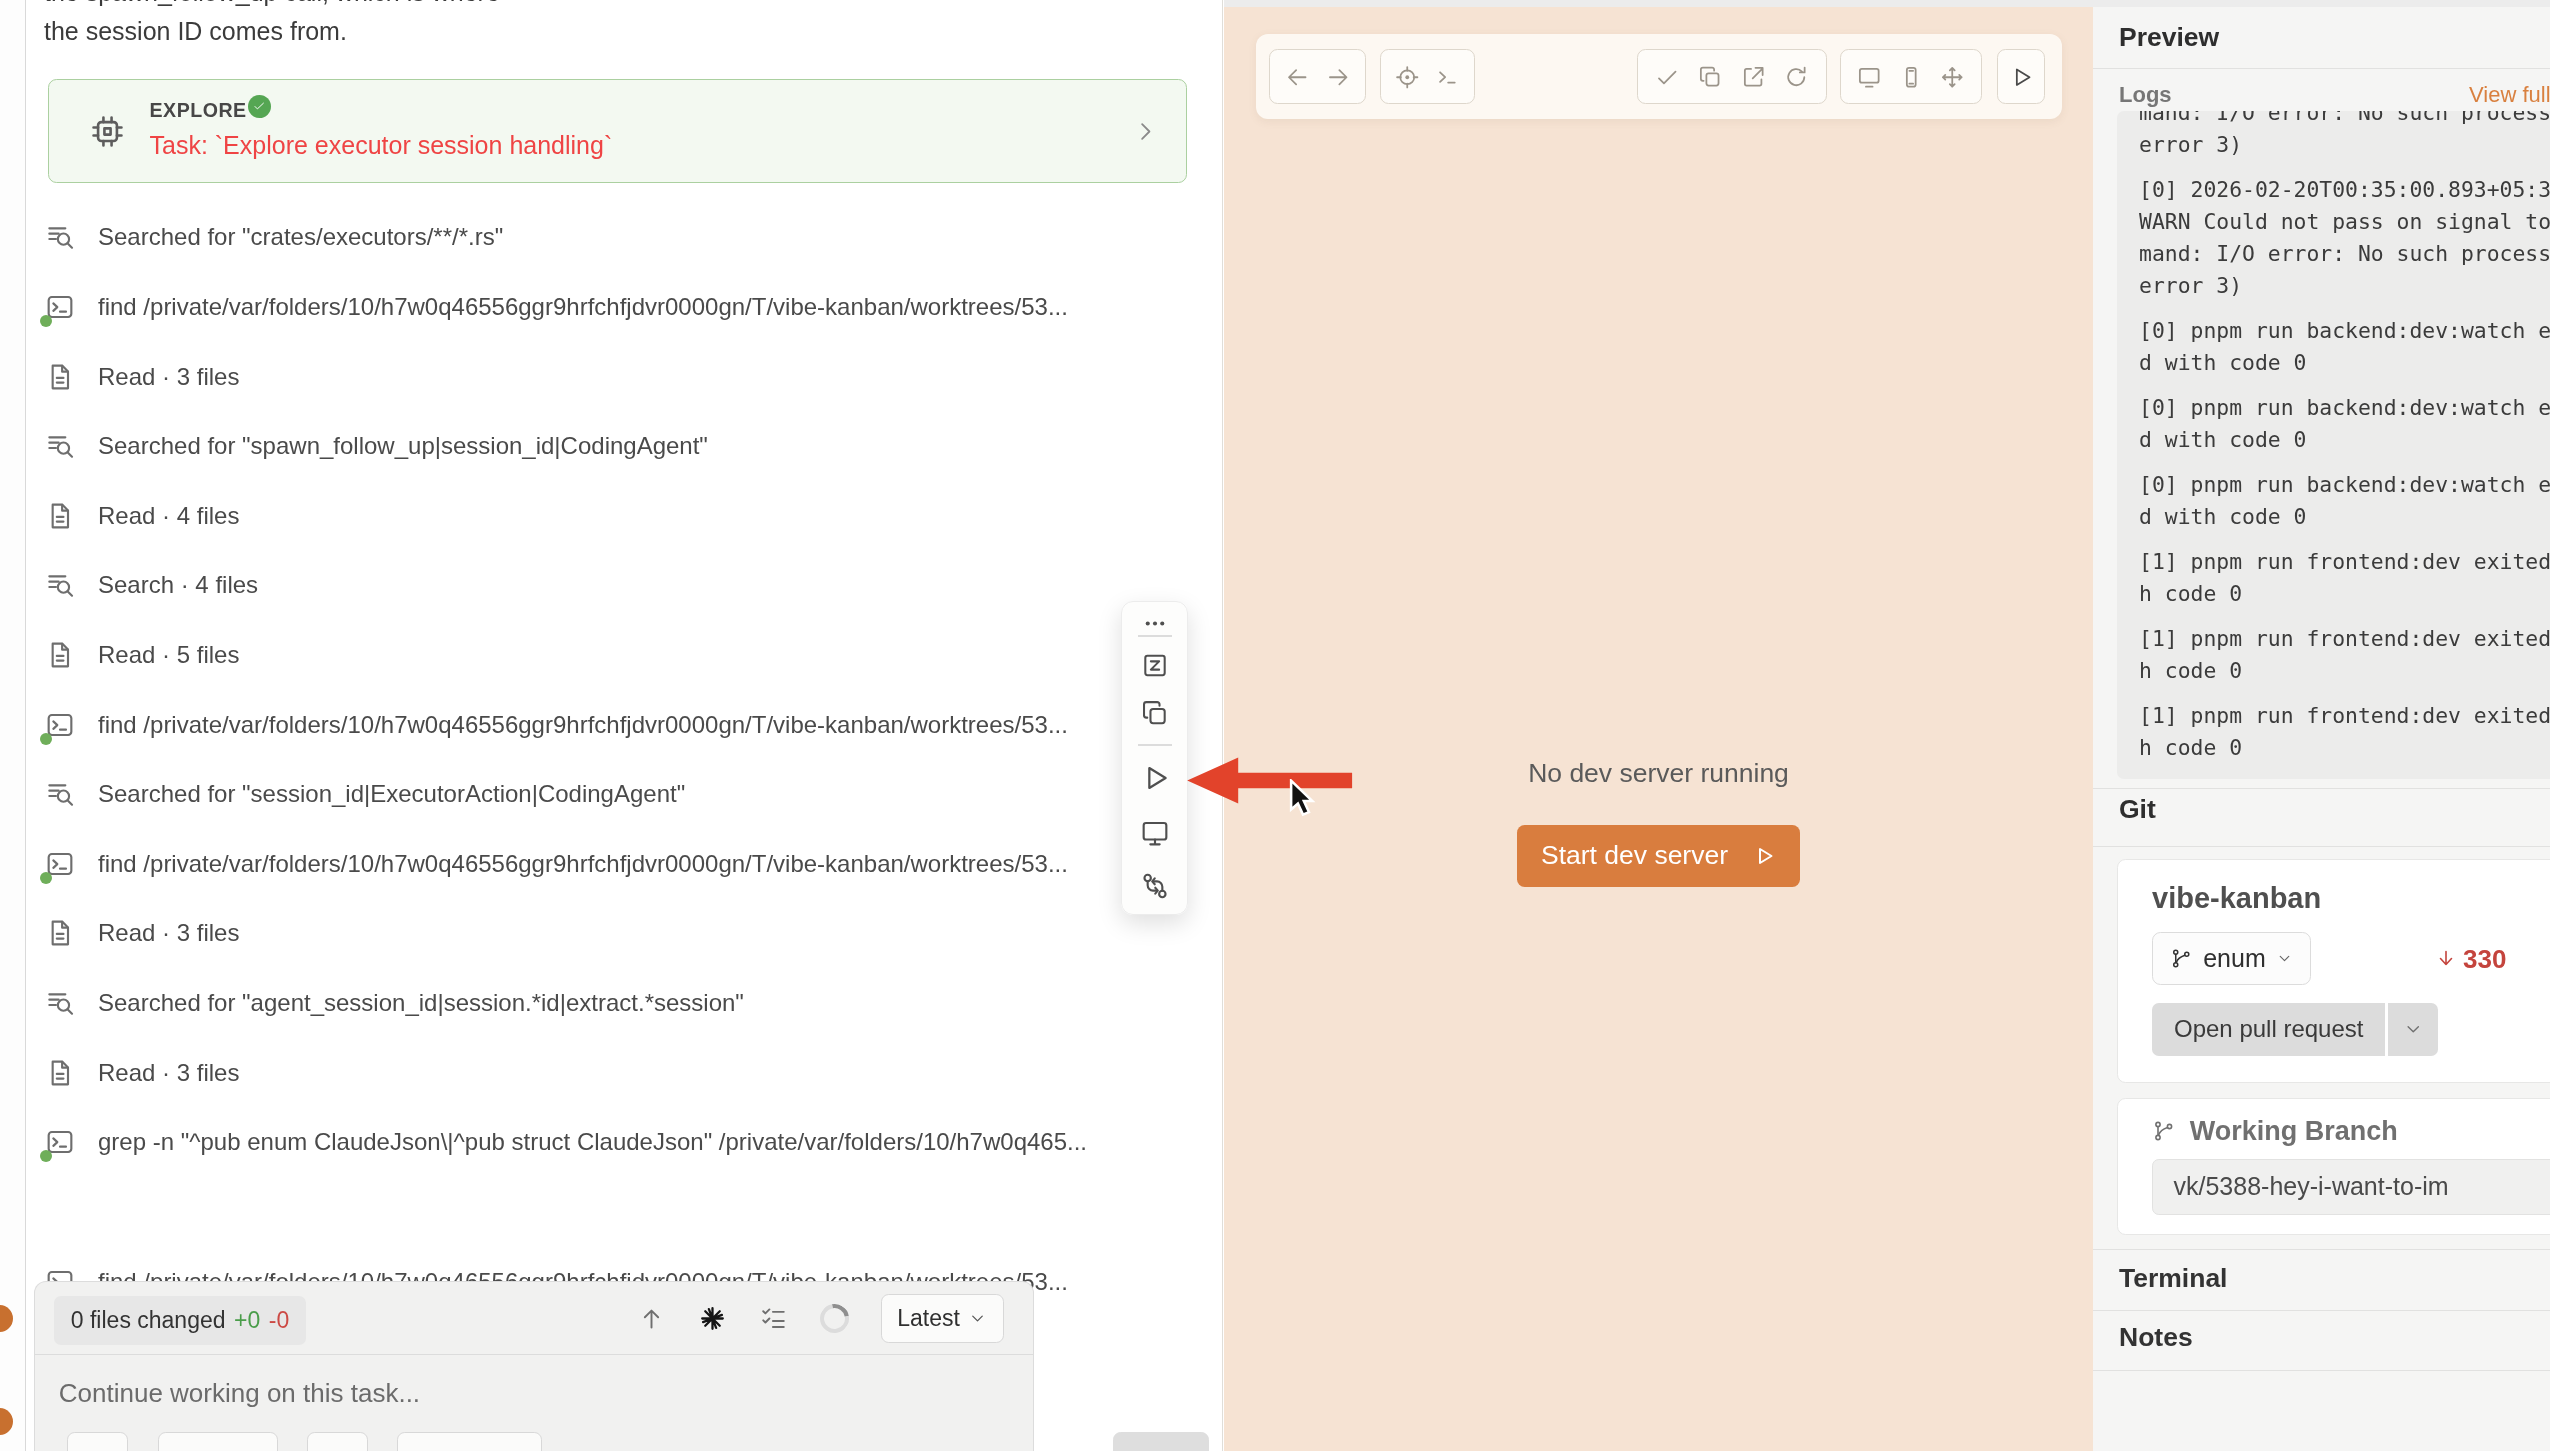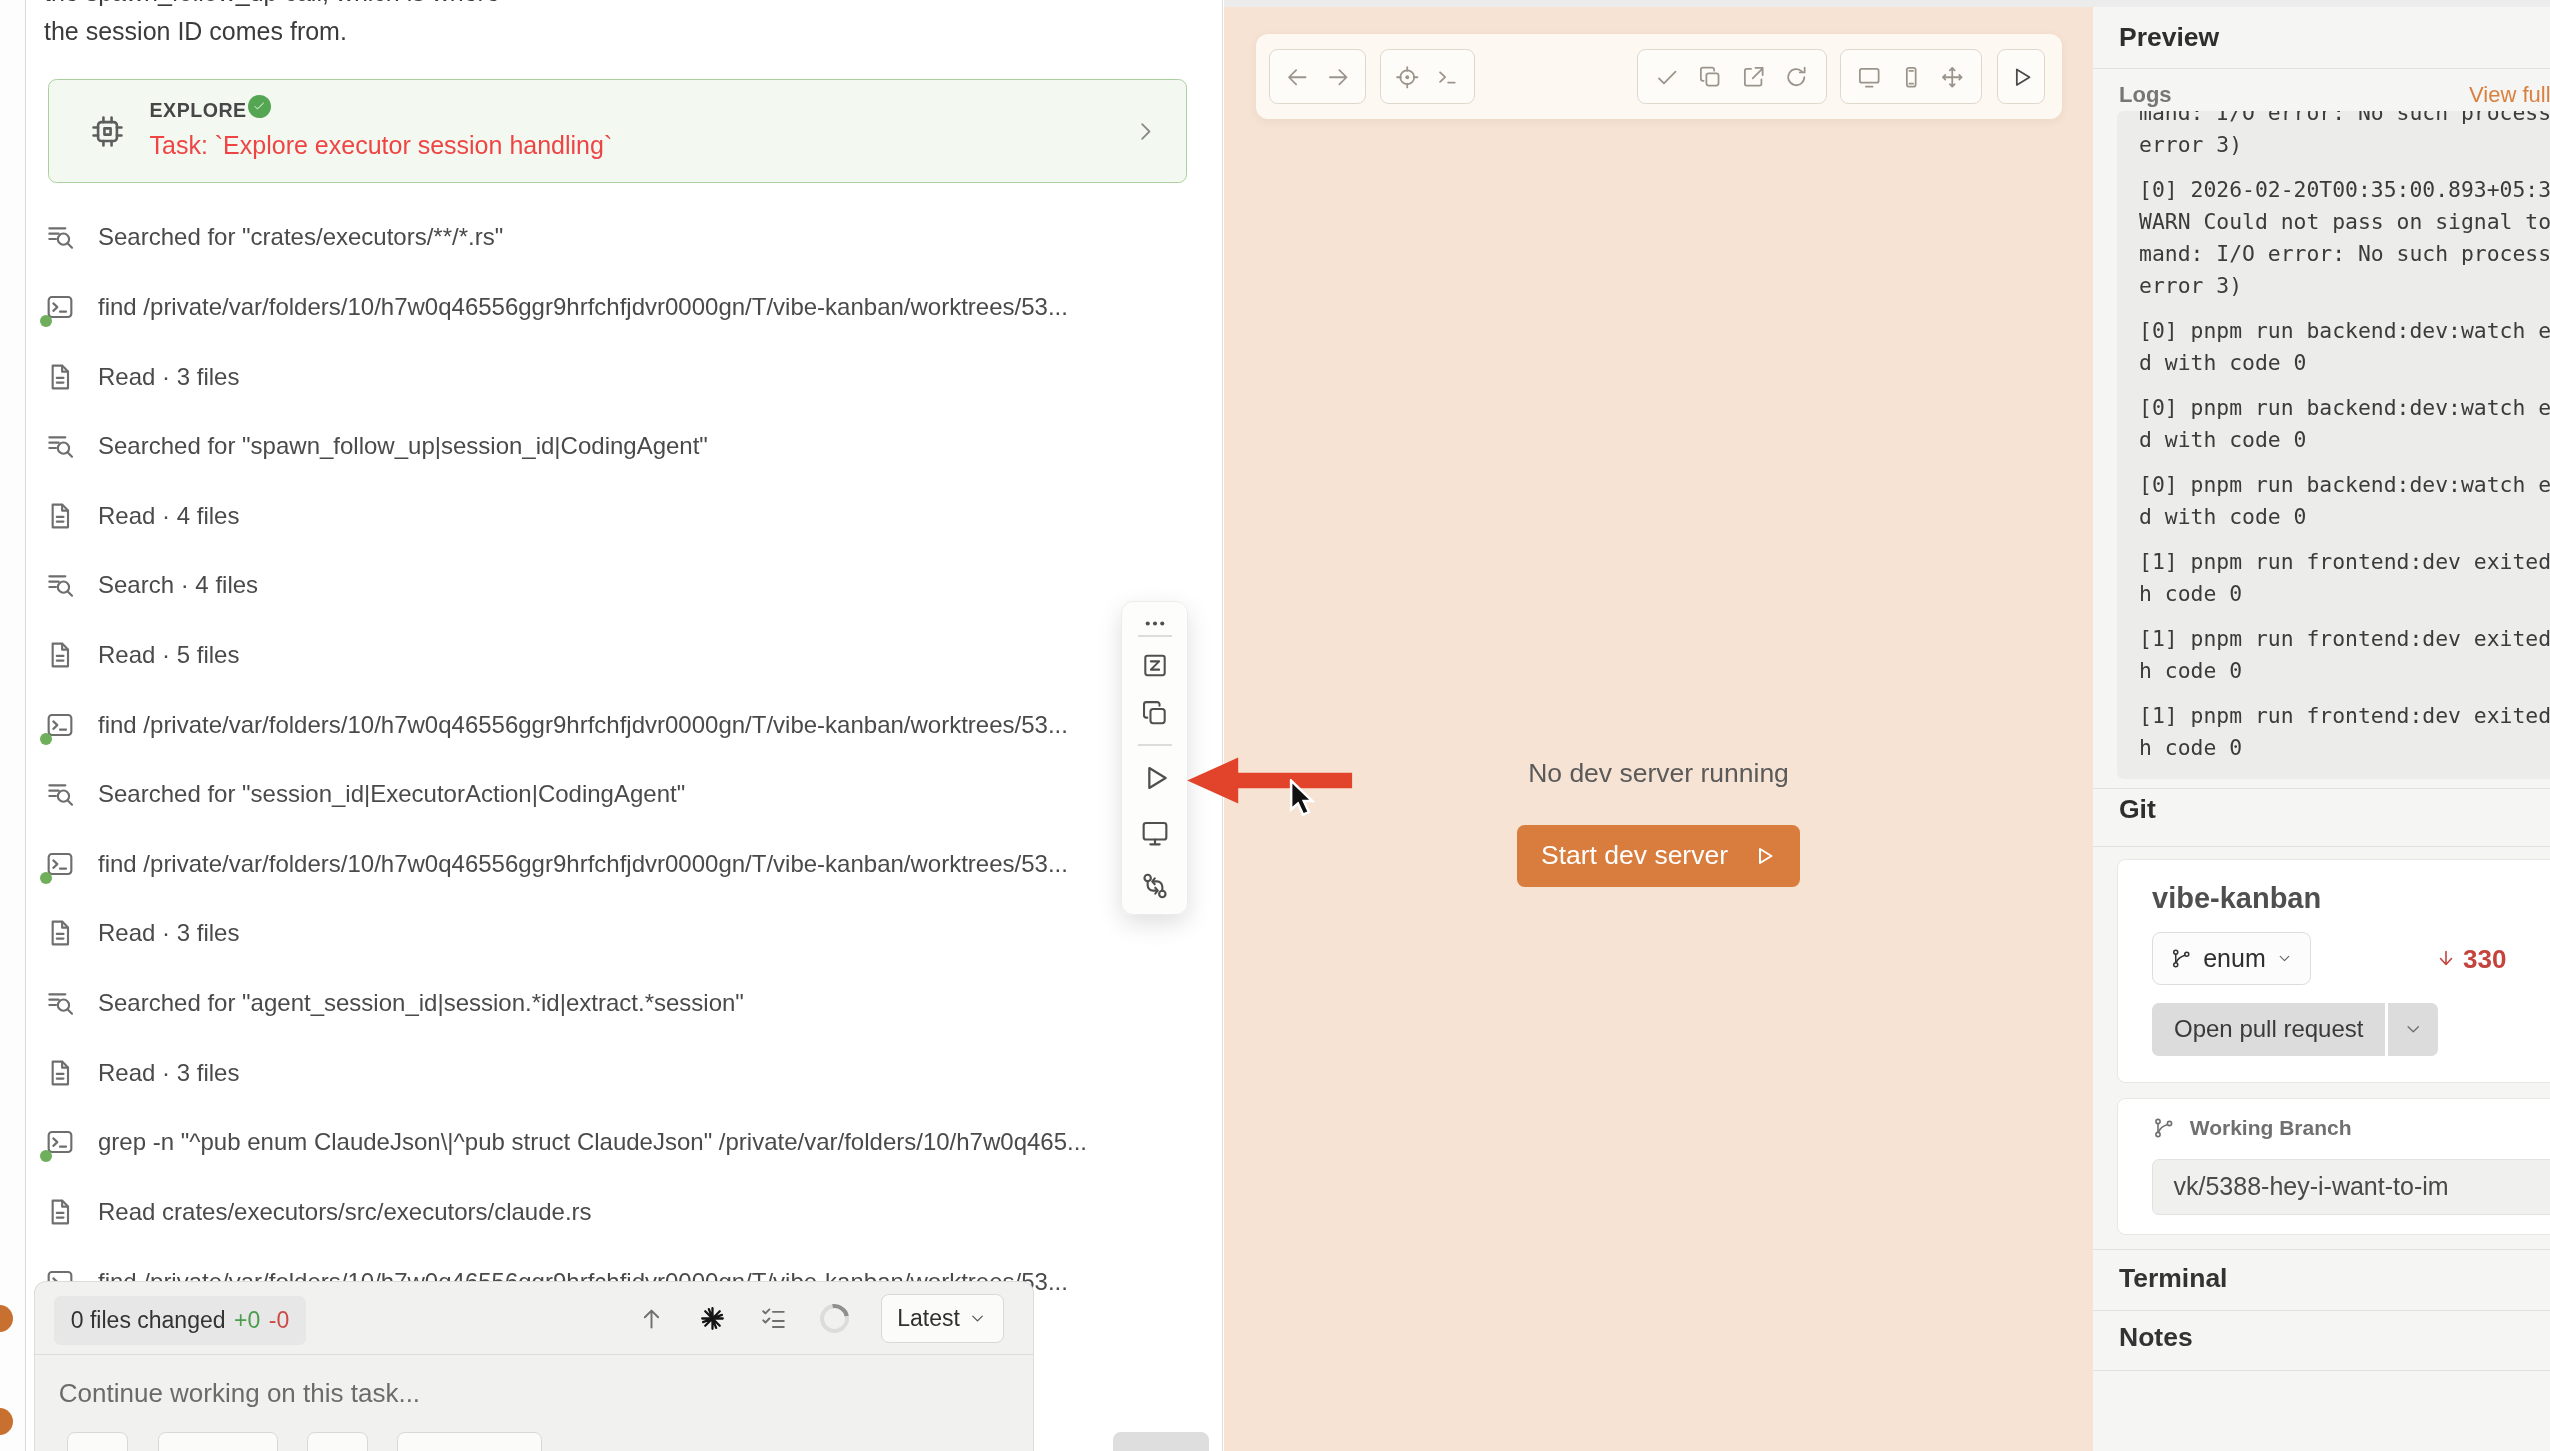--- a/index.html
+++ b/index.html
@@ -105,21 +105,21 @@
   #behind-badge { position:absolute; left:316px; top:84px; display:flex; align-items:center; gap:5.1px;
                   color:#c4443d; font-size:26px; font-weight:bold; }
   #open-pr-split { position:absolute; left:34px; top:143px; height:53px; display:flex; gap:2.6px; }
   #open-pr-btn { background:#dcdcdc; border-radius:6.8px 0 0 6.8px; display:flex; align-items:center;
                  padding:0 22px; font-size:24px; color:#3a3a3a; cursor:pointer; }
   #open-pr-caret { background:#dcdcdc; border-radius:0 6.8px 6.8px 0; width:50px; display:flex; align-items:center;
                    justify-content:center; color:#555; cursor:pointer; }
 
   #wb-card { top:1091px; height:137px; }
   #wb-header { position:absolute; left:34px; top:17px; display:flex; align-items:center; gap:13.7px;
-               font-size:21px; font-weight:bold; color:#707070; }
+               font-size:27px; font-weight:bold; color:#707070; }
   #wb-input { position:absolute; left:34px; top:60px; width:453px; height:56px; background:#f0f0ef;
               border:1.7px solid #e2e2e1; border-radius:6.8px; display:flex; align-items:center;
               padding-left:20.5px; font-size:25px; color:#4a4a4a; cursor:text; }
 
   .rp-section-label { position:absolute; left:26px; font-size:26.5px; font-weight:bold; color:#333; cursor:pointer; }
 </style>
 </head>
 <body>
 
 <div class="abs" id="left-strip">
@@ -286,30 +286,20 @@
       </div>
       <div class="action-row" style="top: 1107px;">
         <span class="action-icon">
           <svg class="icn" viewBox="0 0 24 24">
             <rect x="3.5" y="4.5" width="17" height="15" rx="2.4"></rect>
             <path d="M7 9.3l3 2.8-3 2.8M12 15.5h4.5"></path>
           </svg>
           <span class="action-dot"></span>
         </span>
         <span class="action-text">grep -n "^pub enum ClaudeJson\|^pub struct ClaudeJson" /private/var/folders/10/h7w0q465...</span>
-      </div>
-      <div class="action-row" style="top: 1177px;">
-        <span class="action-icon">
-          <svg class="icn" viewBox="0 0 24 24">
-            <path d="M6.5 3.5h7.3l4.2 4.3V20.5H6.5z"></path>
-            <path d="M13.6 3.7V8h4.2"></path>
-            <path d="M9.6 12.7h5M9.6 16.2h5"></path>
-          </svg>
-        </span>
-        <span class="action-text">Read crates/executors/src/executors/claude.rs</span>
       </div>
       <div class="action-row" style="top: 1247px;">
         <span class="action-icon">
           <svg class="icn" viewBox="0 0 24 24">
             <rect x="3.5" y="4.5" width="17" height="15" rx="2.4"></rect>
             <path d="M7 9.3l3 2.8-3 2.8M12 15.5h4.5"></path>
           </svg>
           <span class="action-dot"></span>
         </span>
         <span class="action-text">find /private/var/folders/10/h7w0q46556ggr9hrfchfjdvr0000gn/T/vibe-kanban/worktrees/53...</span>

